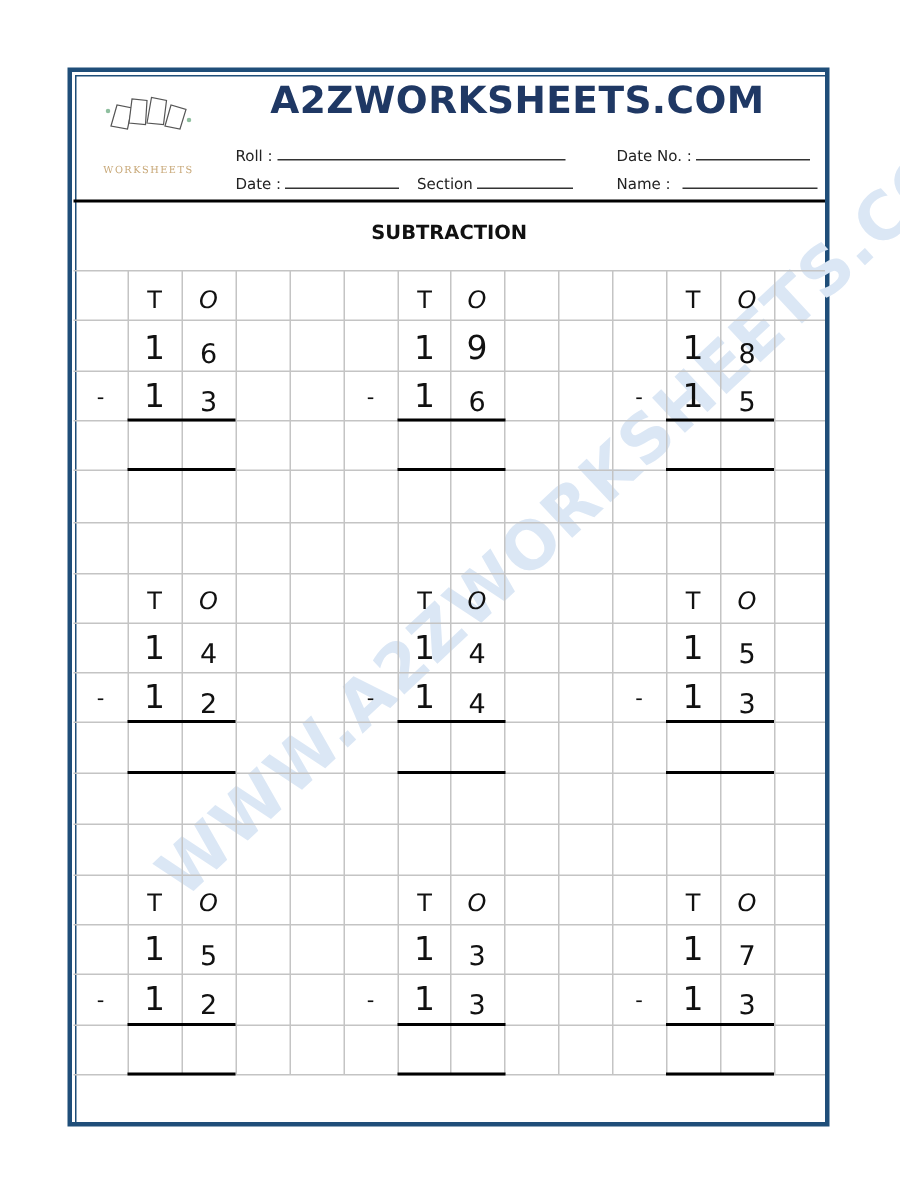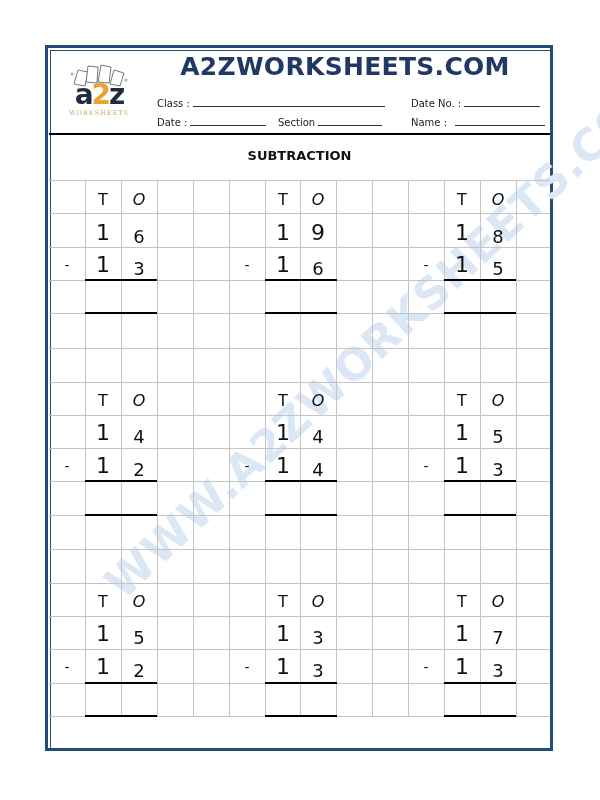--- a/index.html
+++ b/index.html
@@ -53,28 +53,27 @@
   <svg class="logo-papers" viewBox="0 0 62 24">
     <g fill="#fff" stroke="#555" stroke-width="0.8">
       <path d="M6 20 L10 6 L20 8 L17 22 Z"></path>
       <path d="M18 18 L20 2 L30 3 L29 19 Z"></path>
       <path d="M30 18 L33 1 L43 3 L41 19 Z"></path>
       <path d="M42 20 L46 6 L56 9 L52 22 Z"></path>
     </g>
     <circle cx="4" cy="10" r="1.5" fill="#8fbf9f"></circle>
     <circle cx="58" cy="16" r="1.5" fill="#8fbf9f"></circle>
   </svg>
-  <div class="logo-text"><span class="logo-a">a</span><span class="logo-2">2</span><span class="logo-z">z</span></div>
   <div class="logo-sub">WORKSHEETS</div>
 </div>
 
 <div class="site-title">A2ZWORKSHEETS.COM</div>
 
 <div class="field" style="left:157px; top:96px;">
-  <span>Class :</span><span class="blank" style="width:192px;"></span>
+  <span>Roll :</span><span class="blank" style="width:192px;"></span>
 </div>
 <div class="field" style="left:411px; top:96px;">
   <span>Date No. :</span><span class="blank" style="width:76px;"></span>
 </div>
 <div class="field" style="left:157px; top:115px;">
   <span>Date :</span><span class="blank" style="width:76px;"></span>
 </div>
 <div class="field" style="left:278px; top:115px;">
   <span>Section</span><span class="blank" style="width:64px;"></span>
 </div>

